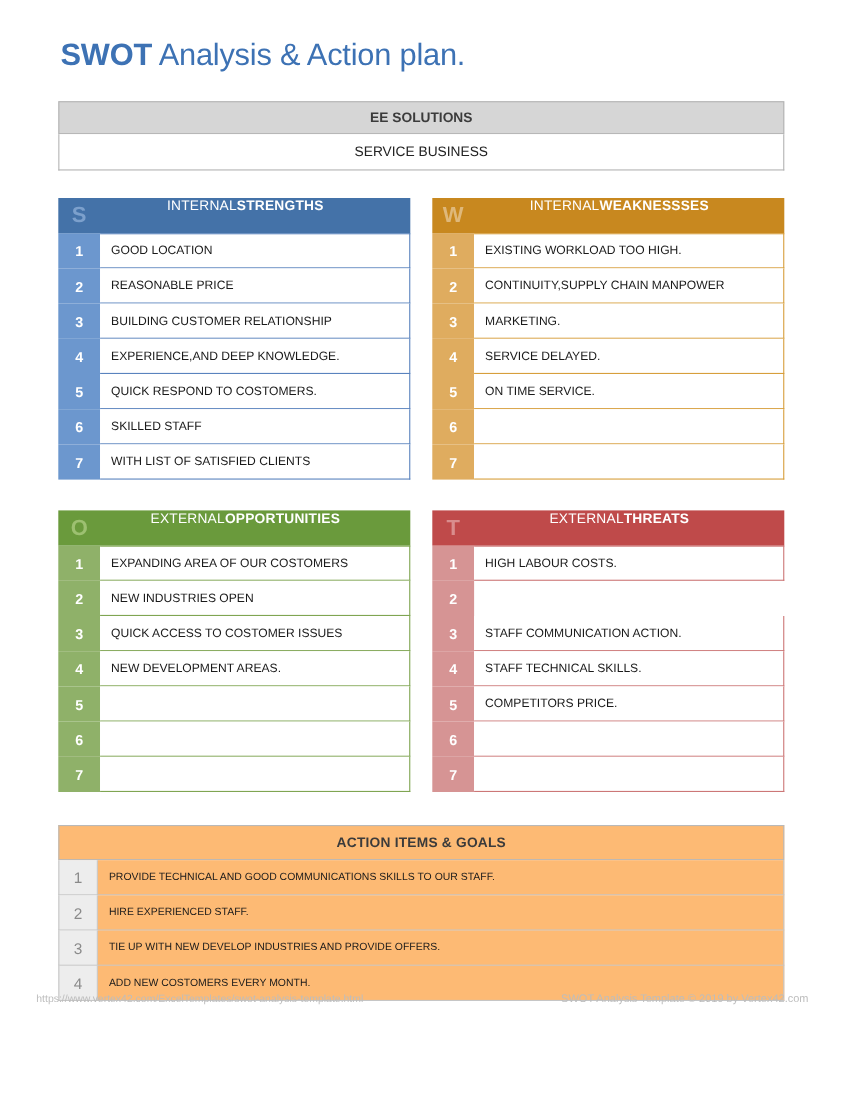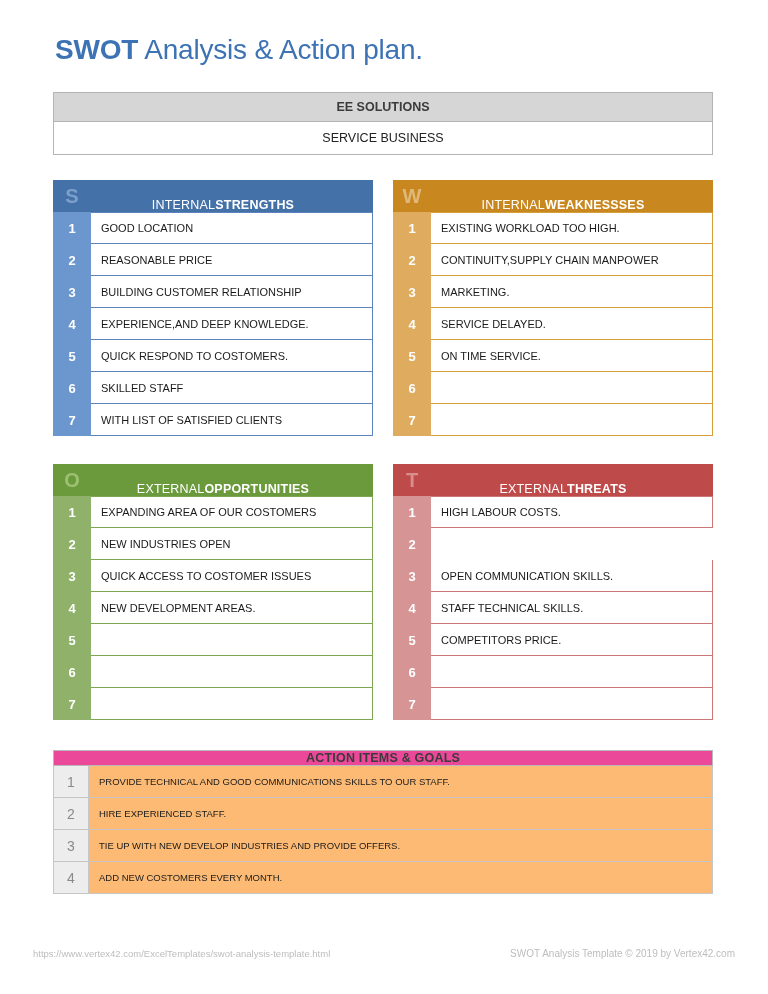--- a/index.html
+++ b/index.html
@@ -77,21 +77,21 @@
     width: 38px;
     display: flex;
     align-items: center;
     justify-content: center;
     font-size: 20px;
     font-weight: bold;
   }
   .quad-title {
     flex: 1;
     display: flex;
-    align-items: flex-end;
+    align-items: flex-start;
     justify-content: center;
     color: #ffffff;
     font-size: 12.5px;
     letter-spacing: 0.2px;
     padding-right: 18px;
   }
   .quad-title .kw { font-weight: bold; }
 
   .quad-row {
     height: 32px;
@@ -148,22 +148,22 @@
   #quad-t .quad-row + .quad-row .row-text { border-top: none; }
 
   
   .action-block {
     position: absolute;
     left: 53px;
     top: 750px;
     width: 660px;
   }
   .action-header {
-    height: 16px;
-    background: #ec4899;
+    height: 32px;
+    background: #fdba74;
     border: 1px solid #b9b9b9;
     display: flex;
     align-items: center;
     justify-content: center;
     font-size: 12.5px;
     font-weight: bold;
     color: #3b3b3b;
     letter-spacing: 0.2px;
   }
   .action-row {
@@ -194,21 +194,21 @@
     font-size: 9.5px;
     color: #1a1a1a;
     white-space: nowrap;
     overflow: hidden;
   }
 
   
   .footer {
     position: absolute;
     left: 0;
-    top: 948px;
+    top: 903px;
     width: 768px;
     height: 20px;
   }
   .footer-url {
     position: absolute;
     left: 33px;
     top: 0;
     font-size: 9.5px;
     color: #bdbdbd;
     white-space: nowrap;
@@ -364,21 +364,21 @@
     </div>
     <div class="quad-row">
       <div class="row-num">1</div>
       <div class="row-text">HIGH LABOUR COSTS.</div>
     </div>
     <div class="quad-row">
       <div class="row-num">2</div>
     </div>
     <div class="quad-row">
       <div class="row-num">3</div>
-      <div class="row-text">OPEN COMMUNICATION SKILLS.</div>
+      <div class="row-text">STAFF COMMUNICATION ACTION.</div>
     </div>
     <div class="quad-row">
       <div class="row-num">4</div>
       <div class="row-text">STAFF TECHNICAL SKILLS.</div>
     </div>
     <div class="quad-row">
       <div class="row-num">5</div>
       <div class="row-text">COMPETITORS PRICE.</div>
     </div>
     <div class="quad-row">

